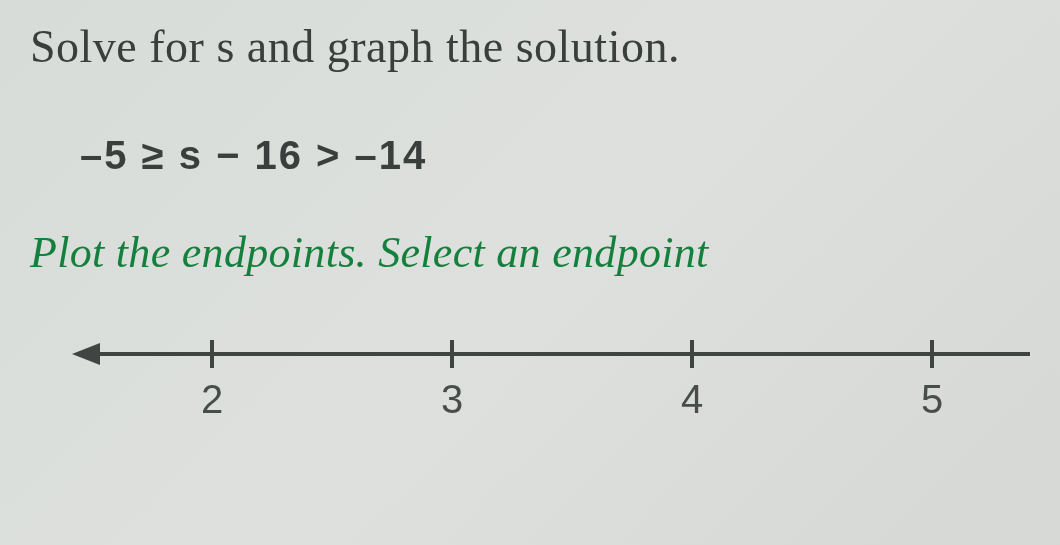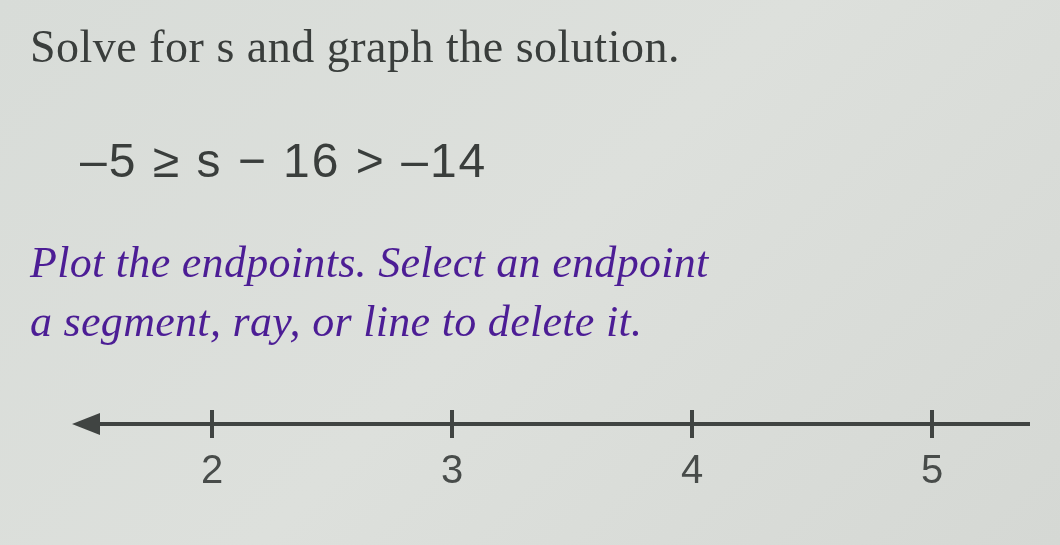--- a/index.html
+++ b/index.html
@@ -17,34 +17,34 @@
       overflow: hidden;
       position: relative;
     }
     .title {
       font-size: 46px;
       font-weight: 400;
       margin-bottom: 60px;
       letter-spacing: 0.5px;
     }
     .inequality {
-      font-size: 48px;
-      font-weight: 400;
+      font-size: 40px;
+      font-weight: 700;
       margin-left: 50px;
       margin-bottom: 45px;
       letter-spacing: 2px;
       font-family: Arial, sans-serif;
       margin-top: 48px;
     }
     .instruction {
       font-size: 44px;
       font-style: italic;
       line-height: 1.35;
       margin-bottom: 50px;
-      color: #4c1d95;
+      color: #15803d;
       letter-spacing: 0.3px;
     }
     .number-line-container {
       position: relative;
       width: 100%;
       height: 100px;
       margin-top: 10px;
       padding-left: 50px;
     }
     .number-line {
@@ -88,21 +88,20 @@
   </style>
 </head>
 <body>
 
 <div class="title">Solve for s and graph the solution.</div>
 
 <div class="inequality">–5 ≥ s − 16 &gt; –14</div>
 
 <div class="instruction">
   <span>Plot the endpoints. Select an endpoint</span><br>
-  <span>a segment, ray, or line to delete it.</span>
 </div>
 
 <div class="number-line-container">
   <div class="number-line">
     <div class="arrow-left"></div>
     <div class="axis-line"></div>
 
     <div class="tick" style="left: 130px;"></div>
     <div class="tick-label" style="left: 132px;">2</div>
 

